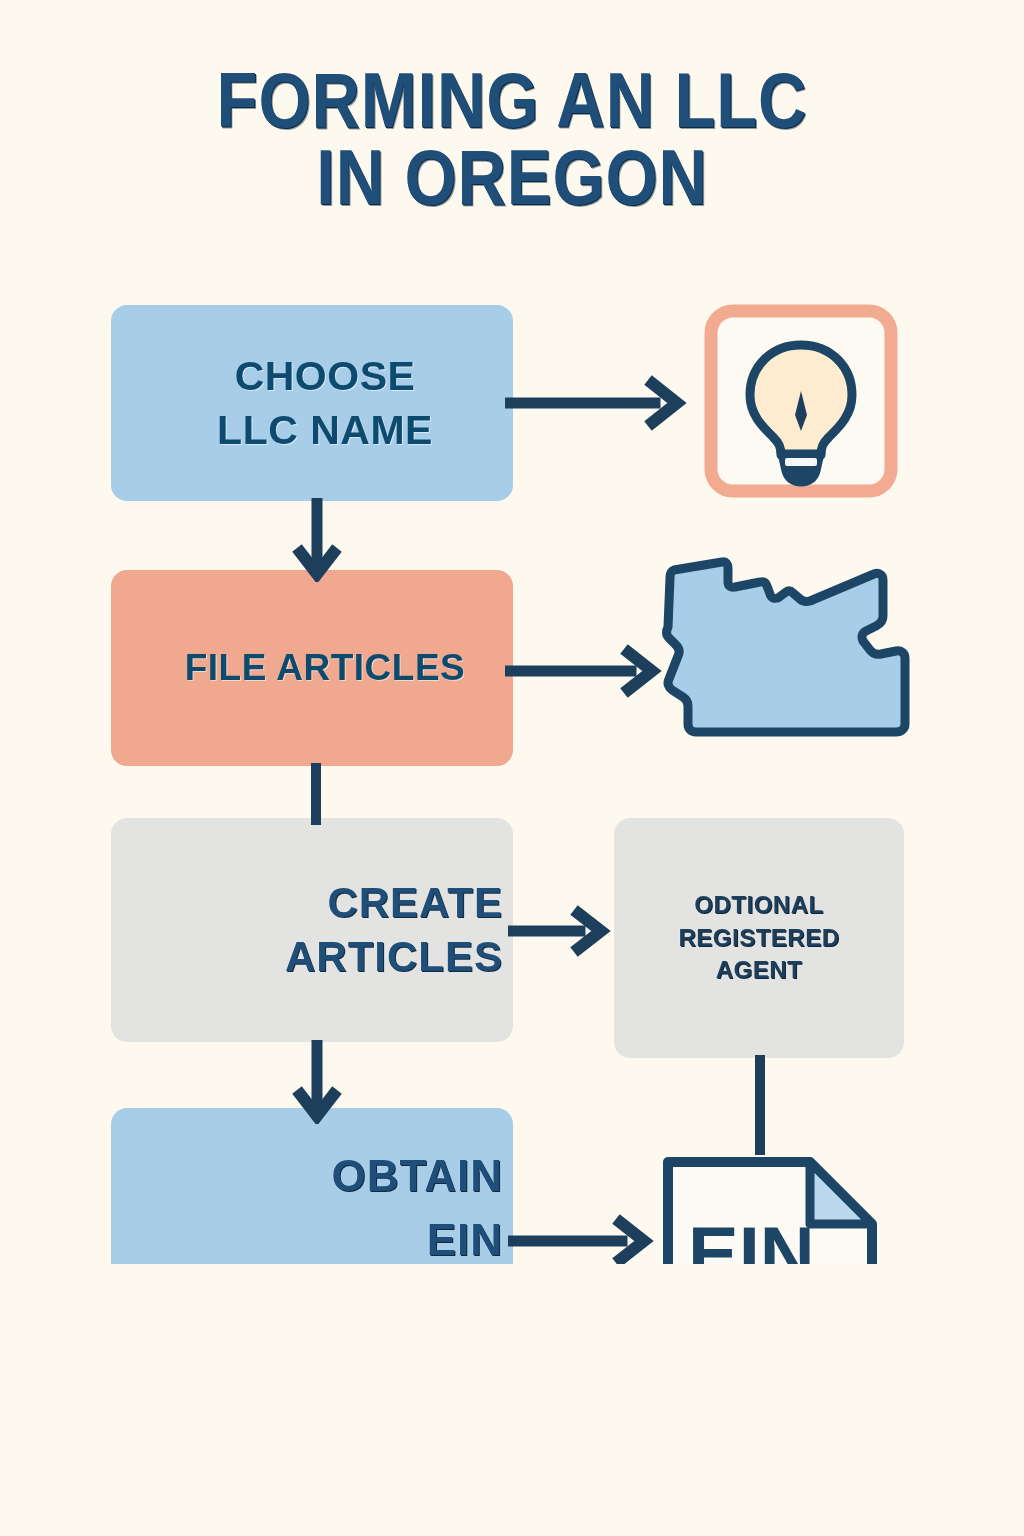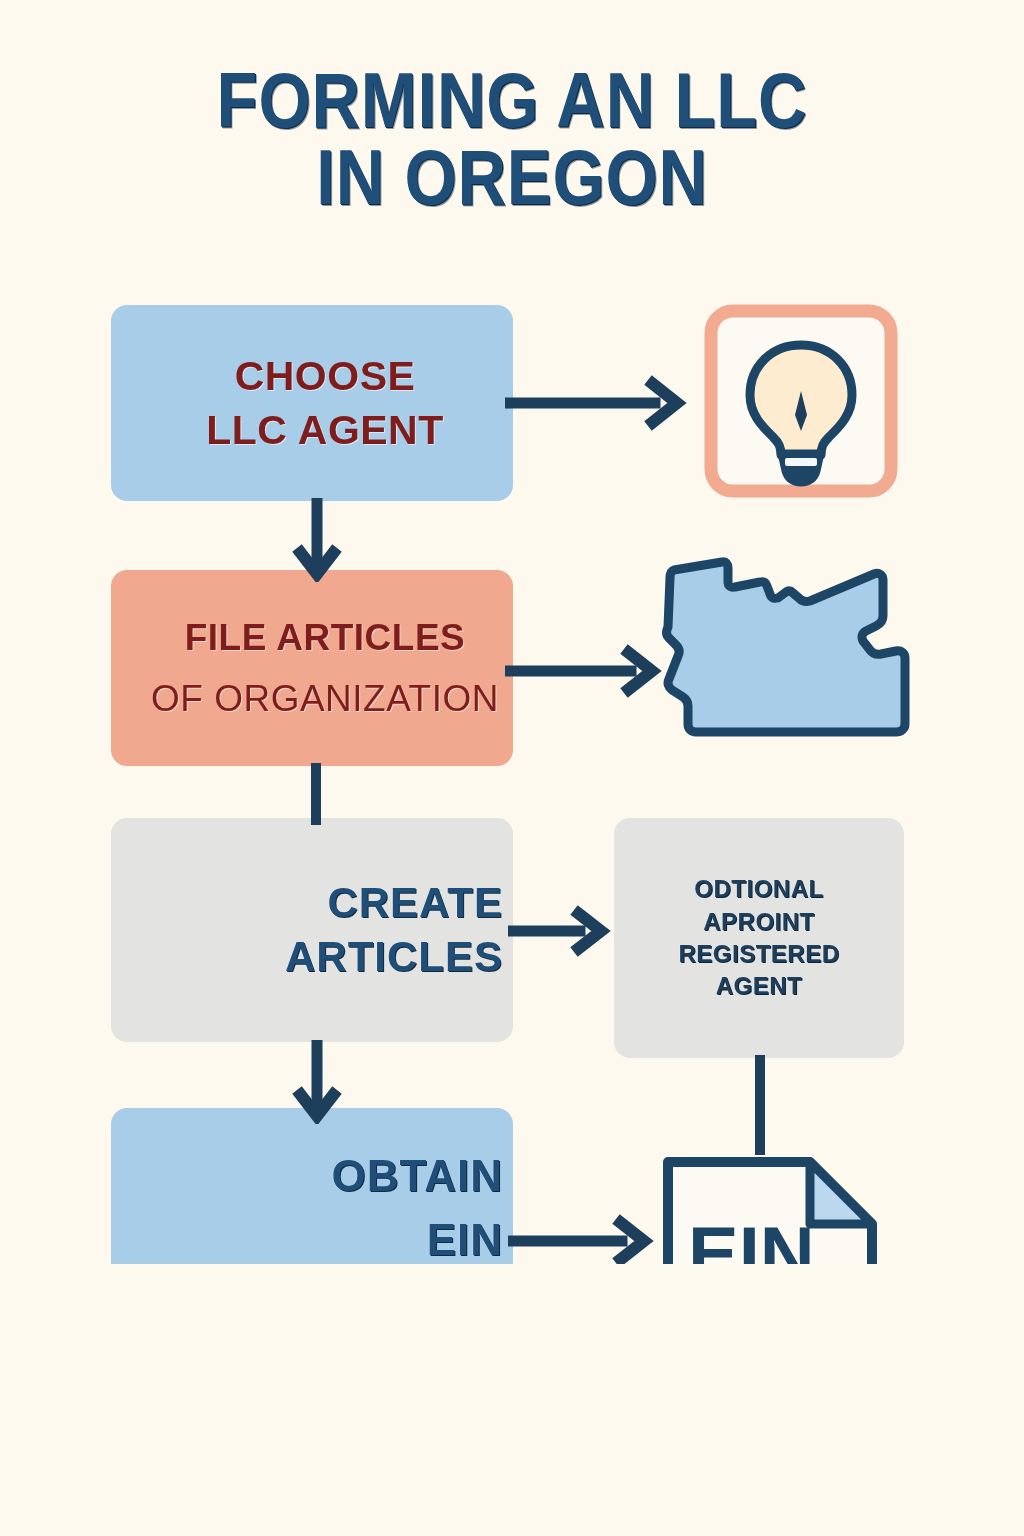--- a/index.html
+++ b/index.html
@@ -46,21 +46,21 @@
     box-sizing: border-box;
     padding: 6px 10px;
   }
   .box .ln { display: block; white-space: nowrap; }
 
   .box-blue  { background: #a8cde8; }
   .box-peach { background: #f0a88f; gap: 16px; }
   .box-gray  { background: #e3e3e1; }
 
   .txt-dark {
-    color: #7f1d1d;
+    color: #0c4a6e;
     text-shadow: 1px 1px 0 rgba(255,255,255,0.55);
     padding-left: 36px;
   }
   .txt-navy {
     color: #1f4e79;
     text-shadow: 1px 1px 0 #11293e, -0.5px -0.5px 0 rgba(255,255,255,0.35);
     align-items: flex-end;
   }
   .txt-navy2 {
     color: #1d3f5c;
@@ -113,36 +113,34 @@
 
 <div id="poster">
 
   <div class="title">
     <span class="line">FORMING AN LLC</span>
     <span class="line">IN OREGON</span>
   </div>
 
   <div class="box box-blue txt-dark" id="box-choose">
     <span class="ln">CHOOSE</span>
-    <span class="ln">LLC AGENT</span>
+    <span class="ln">LLC NAME</span>
   </div>
 
   <div class="box box-peach txt-dark" id="box-file">
     <span class="ln ln1">FILE ARTICLES</span>
-    <span class="ln ln2">OF ORGANIZATION</span>
   </div>
 
   <div class="box box-gray txt-navy" id="box-operating">
     <span class="ln">CREATE</span>
     <span class="ln">ARTICLES</span>
   </div>
 
   <div class="box box-gray txt-navy2" id="box-agent">
     <span class="ln">ODTIONAL</span>
-    <span class="ln">APROINT</span>
     <span class="ln">REGISTERED</span>
     <span class="ln">AGENT</span>
   </div>
 
   <div class="box box-blue txt-navy" id="box-obtain">
     <span class="ln">OBTAIN</span>
     <span class="ln">EIN</span>
   </div>
 
   <svg class="conn" style="left:505px; top:372px; width:185px; height:62px;" viewBox="0 0 185 62">

